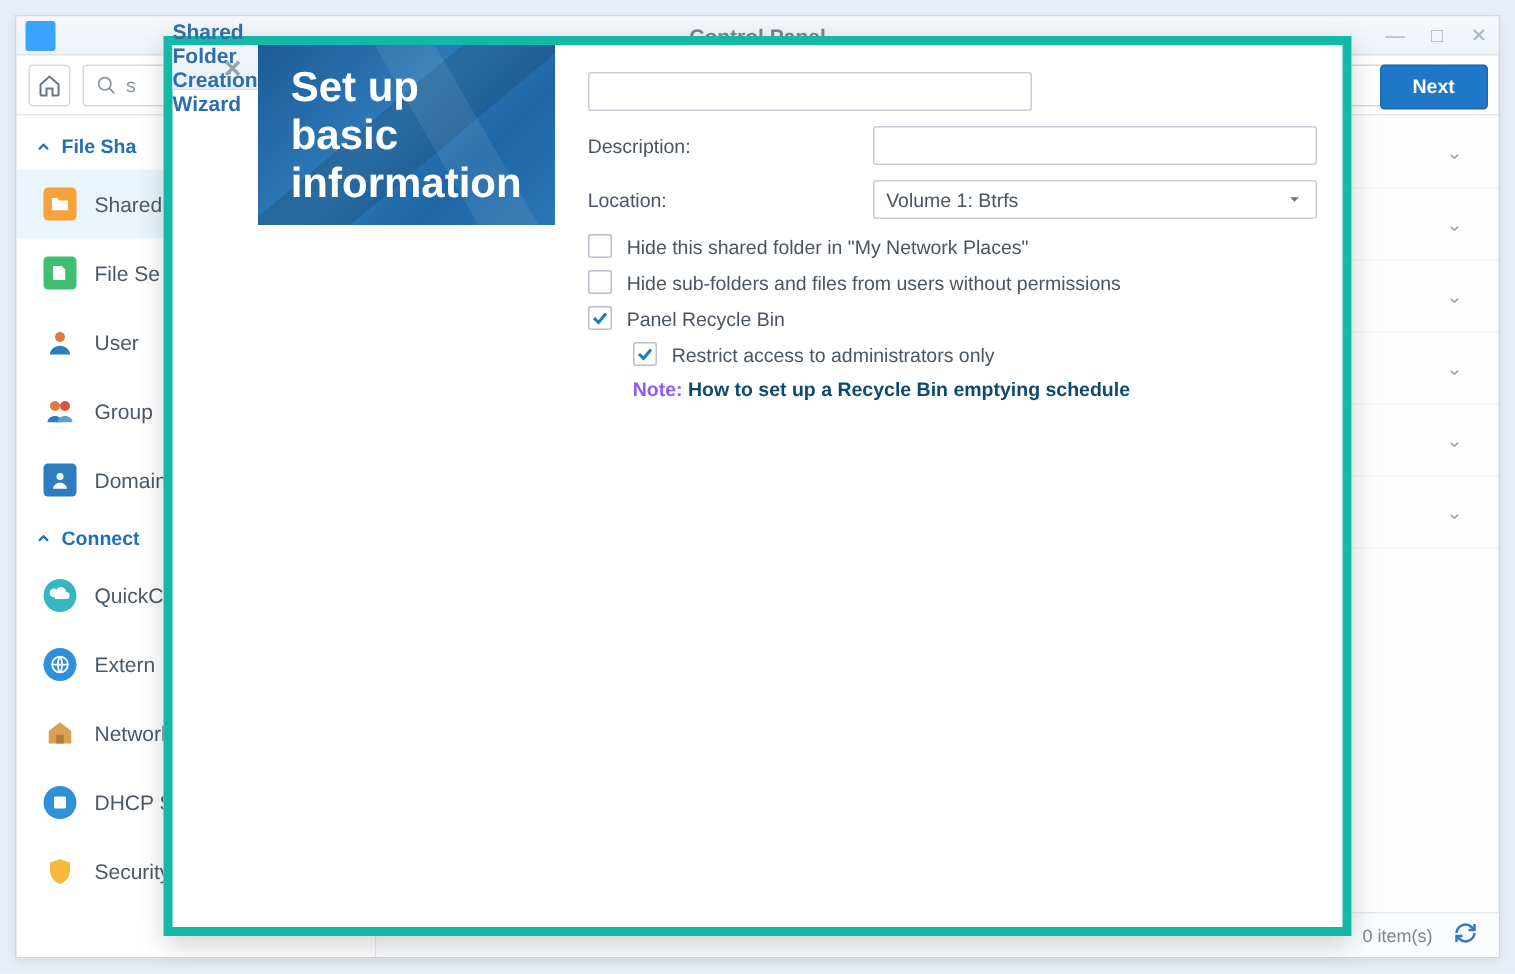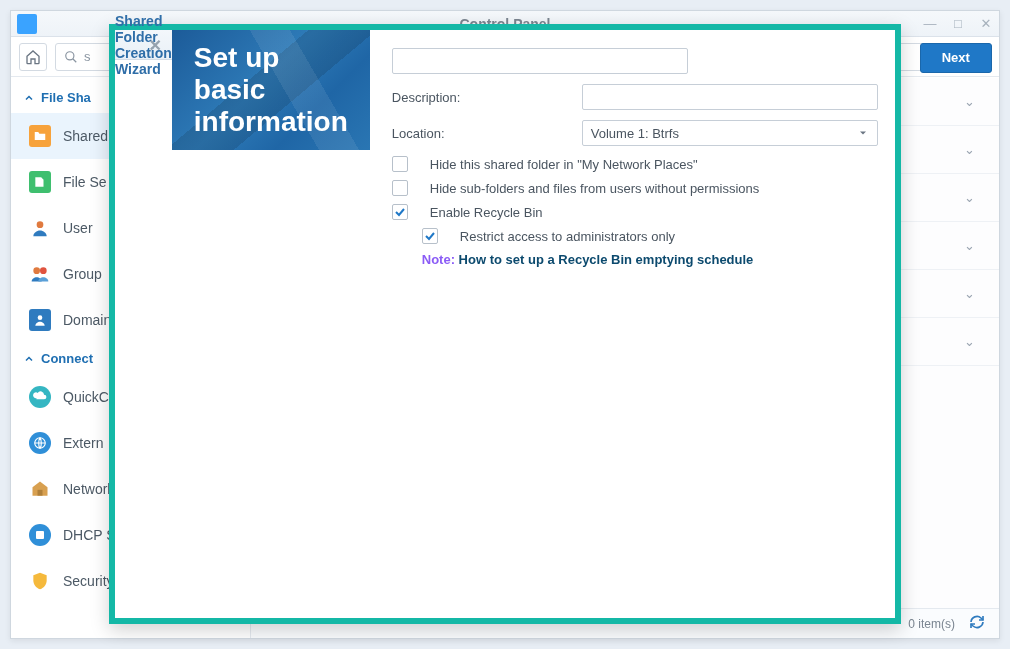--- a/index.html
+++ b/index.html
@@ -38,21 +38,21 @@
   .m-hero{height:120px;background:linear-gradient(135deg,#1c5b99 0%,#2e7bb8 45%,#1f66a6 70%,#2a76b3 100%);position:relative;display:flex;align-items:center;padding:0 22px}
   .m-hero::before{content:"";position:absolute;inset:0;background:
      linear-gradient(60deg,transparent 55%,rgba(255,255,255,.08) 55%,rgba(255,255,255,.08) 70%,transparent 70%),
      linear-gradient(-40deg,transparent 40%,rgba(0,0,0,.12) 40%,rgba(0,0,0,.12) 60%,transparent 60%)}
   .m-hero h1{position:relative;color:#fff;font-size:28px;font-weight:700;margin:0}
   .m-form{flex:1;padding:18px 22px;color:#4a5560;font-size:13px}
   .f-row{display:flex;align-items:center;margin-bottom:10px}
   .f-row label{width:190px}
   .f-row input[type=text]{width:296px;height:26px;border:1px solid #c6ced7;border-radius:2px;padding:0 6px;background:#fff}
   .f-select{width:296px;height:26px;border:1px solid #c6ced7;border-radius:2px;padding:12px 8px;display:flex;align-items:center;justify-content:space-between;background:#fff;cursor:pointer}
-  .chk-row{display:flex;align-items:center;margin:8px 0;gap:22px}
+  .chk-row{display:flex;align-items:center;margin:8px 0;gap:10px}
   .chk{width:16px;height:16px;border:1px solid #b7c0ca;border-radius:2px;background:#fff;display:flex;align-items:center;justify-content:center;cursor:pointer}
   .chk.checked svg{display:block}
   .chk svg{display:none}
   .indent{margin-left:30px}
   .note{margin-top:8px;margin-left:30px}
   .note .lbl{color:#8b5cf6;font-weight:600}
   .note .lnk{color:#0c4a6e;font-weight:700;cursor:pointer}
   .m-actions{height:54px;border-top:1px solid #e4e9ef00;display:flex;align-items:center;justify-content:flex-start;padding:0 20px;gap:24px}
   .btn{min-width:72px;height:30px;border:1px solid #c6ced7;border-radius:3px;background:#fde047;color:#4a5560;font-size:13px;cursor:pointer;padding:0 16px}
   .btn.primary{background:#1f78c7;border-color:#1a67ab;color:#fff;font-weight:600}
@@ -264,21 +264,21 @@
       <div class="chk-row">
         <span class="chk"></span>
         <span>Hide sub-folders and files from users without permissions</span>
       </div>
       <div class="chk-row">
         <span class="chk checked">
             <svg width="12" height="12" viewBox="0 0 24 24" fill="none" stroke="#1f78c7" stroke-width="4">
               <polyline points="4 12 10 18 20 6"></polyline>
             </svg>
           </span>
-        <span>Enable Recycle Bin</span>
+        <span>Panel Recycle Bin</span>
       </div>
       <div class="chk-row indent">
         <span class="chk checked">
             <svg width="12" height="12" viewBox="0 0 24 24" fill="none" stroke="#1f78c7" stroke-width="4">
               <polyline points="4 12 10 18 20 6"></polyline>
             </svg>
           </span>
         <span>Restrict access to administrators only</span>
       </div>
       <div class="note">

